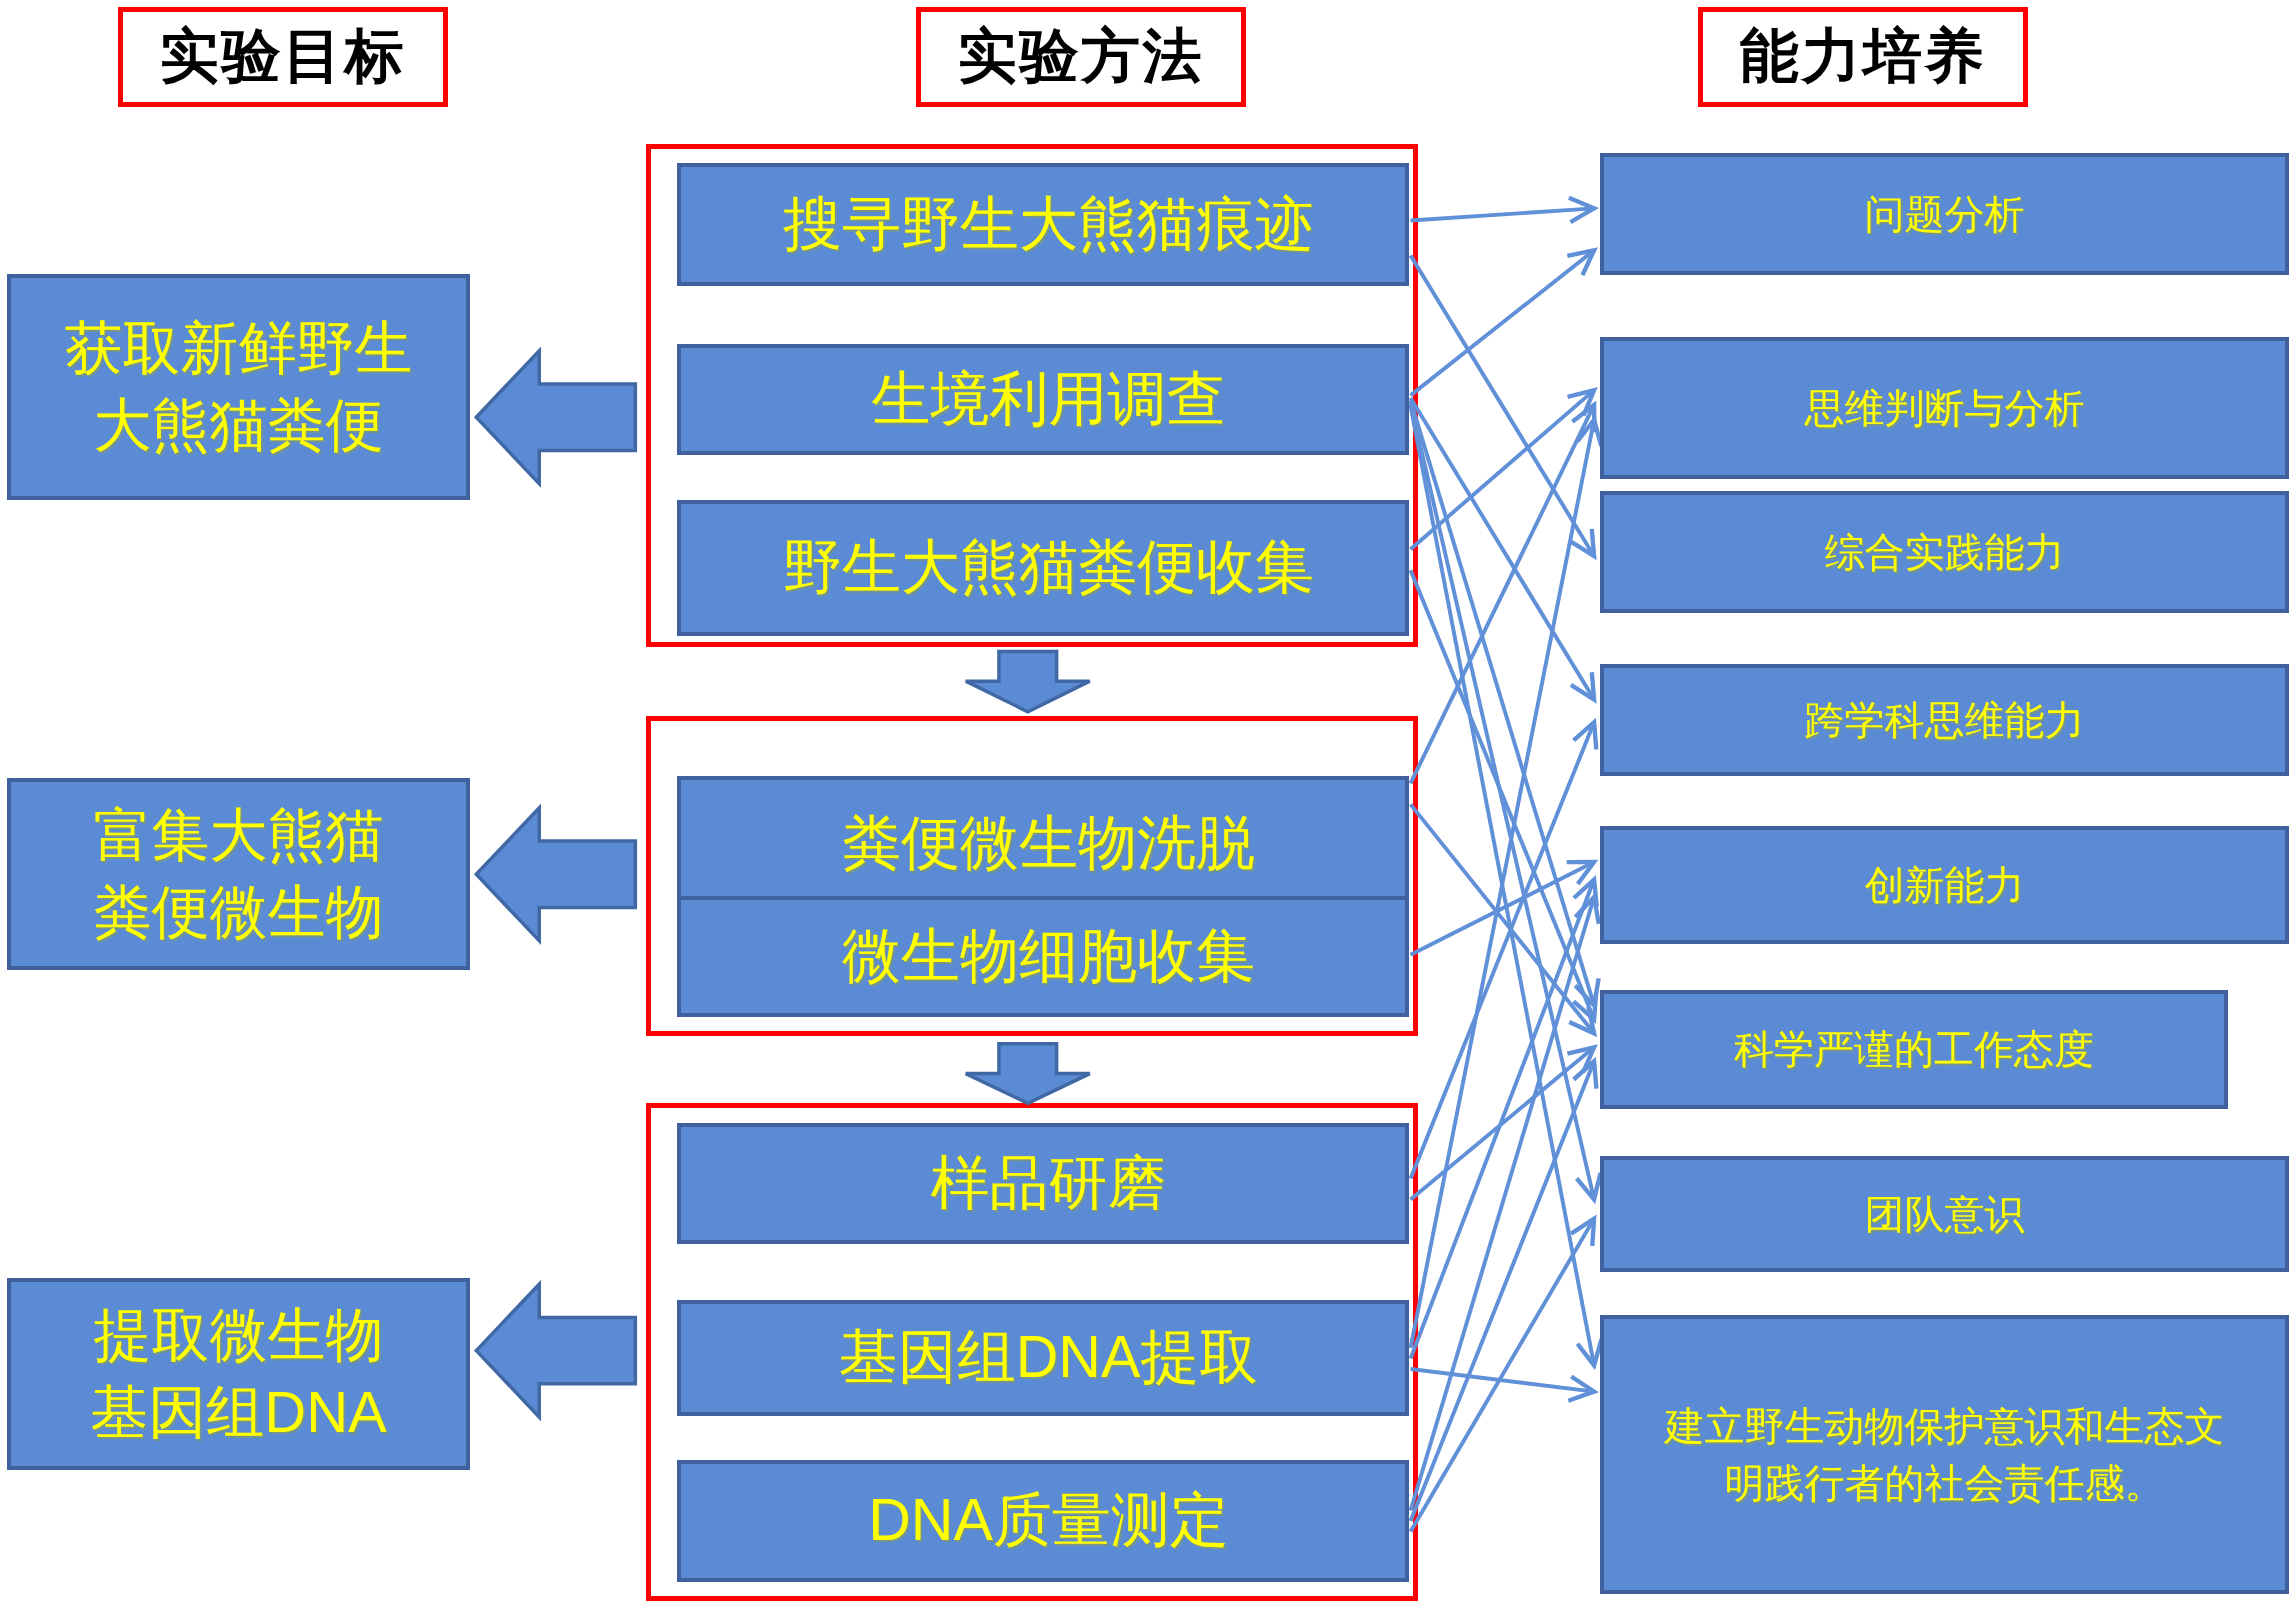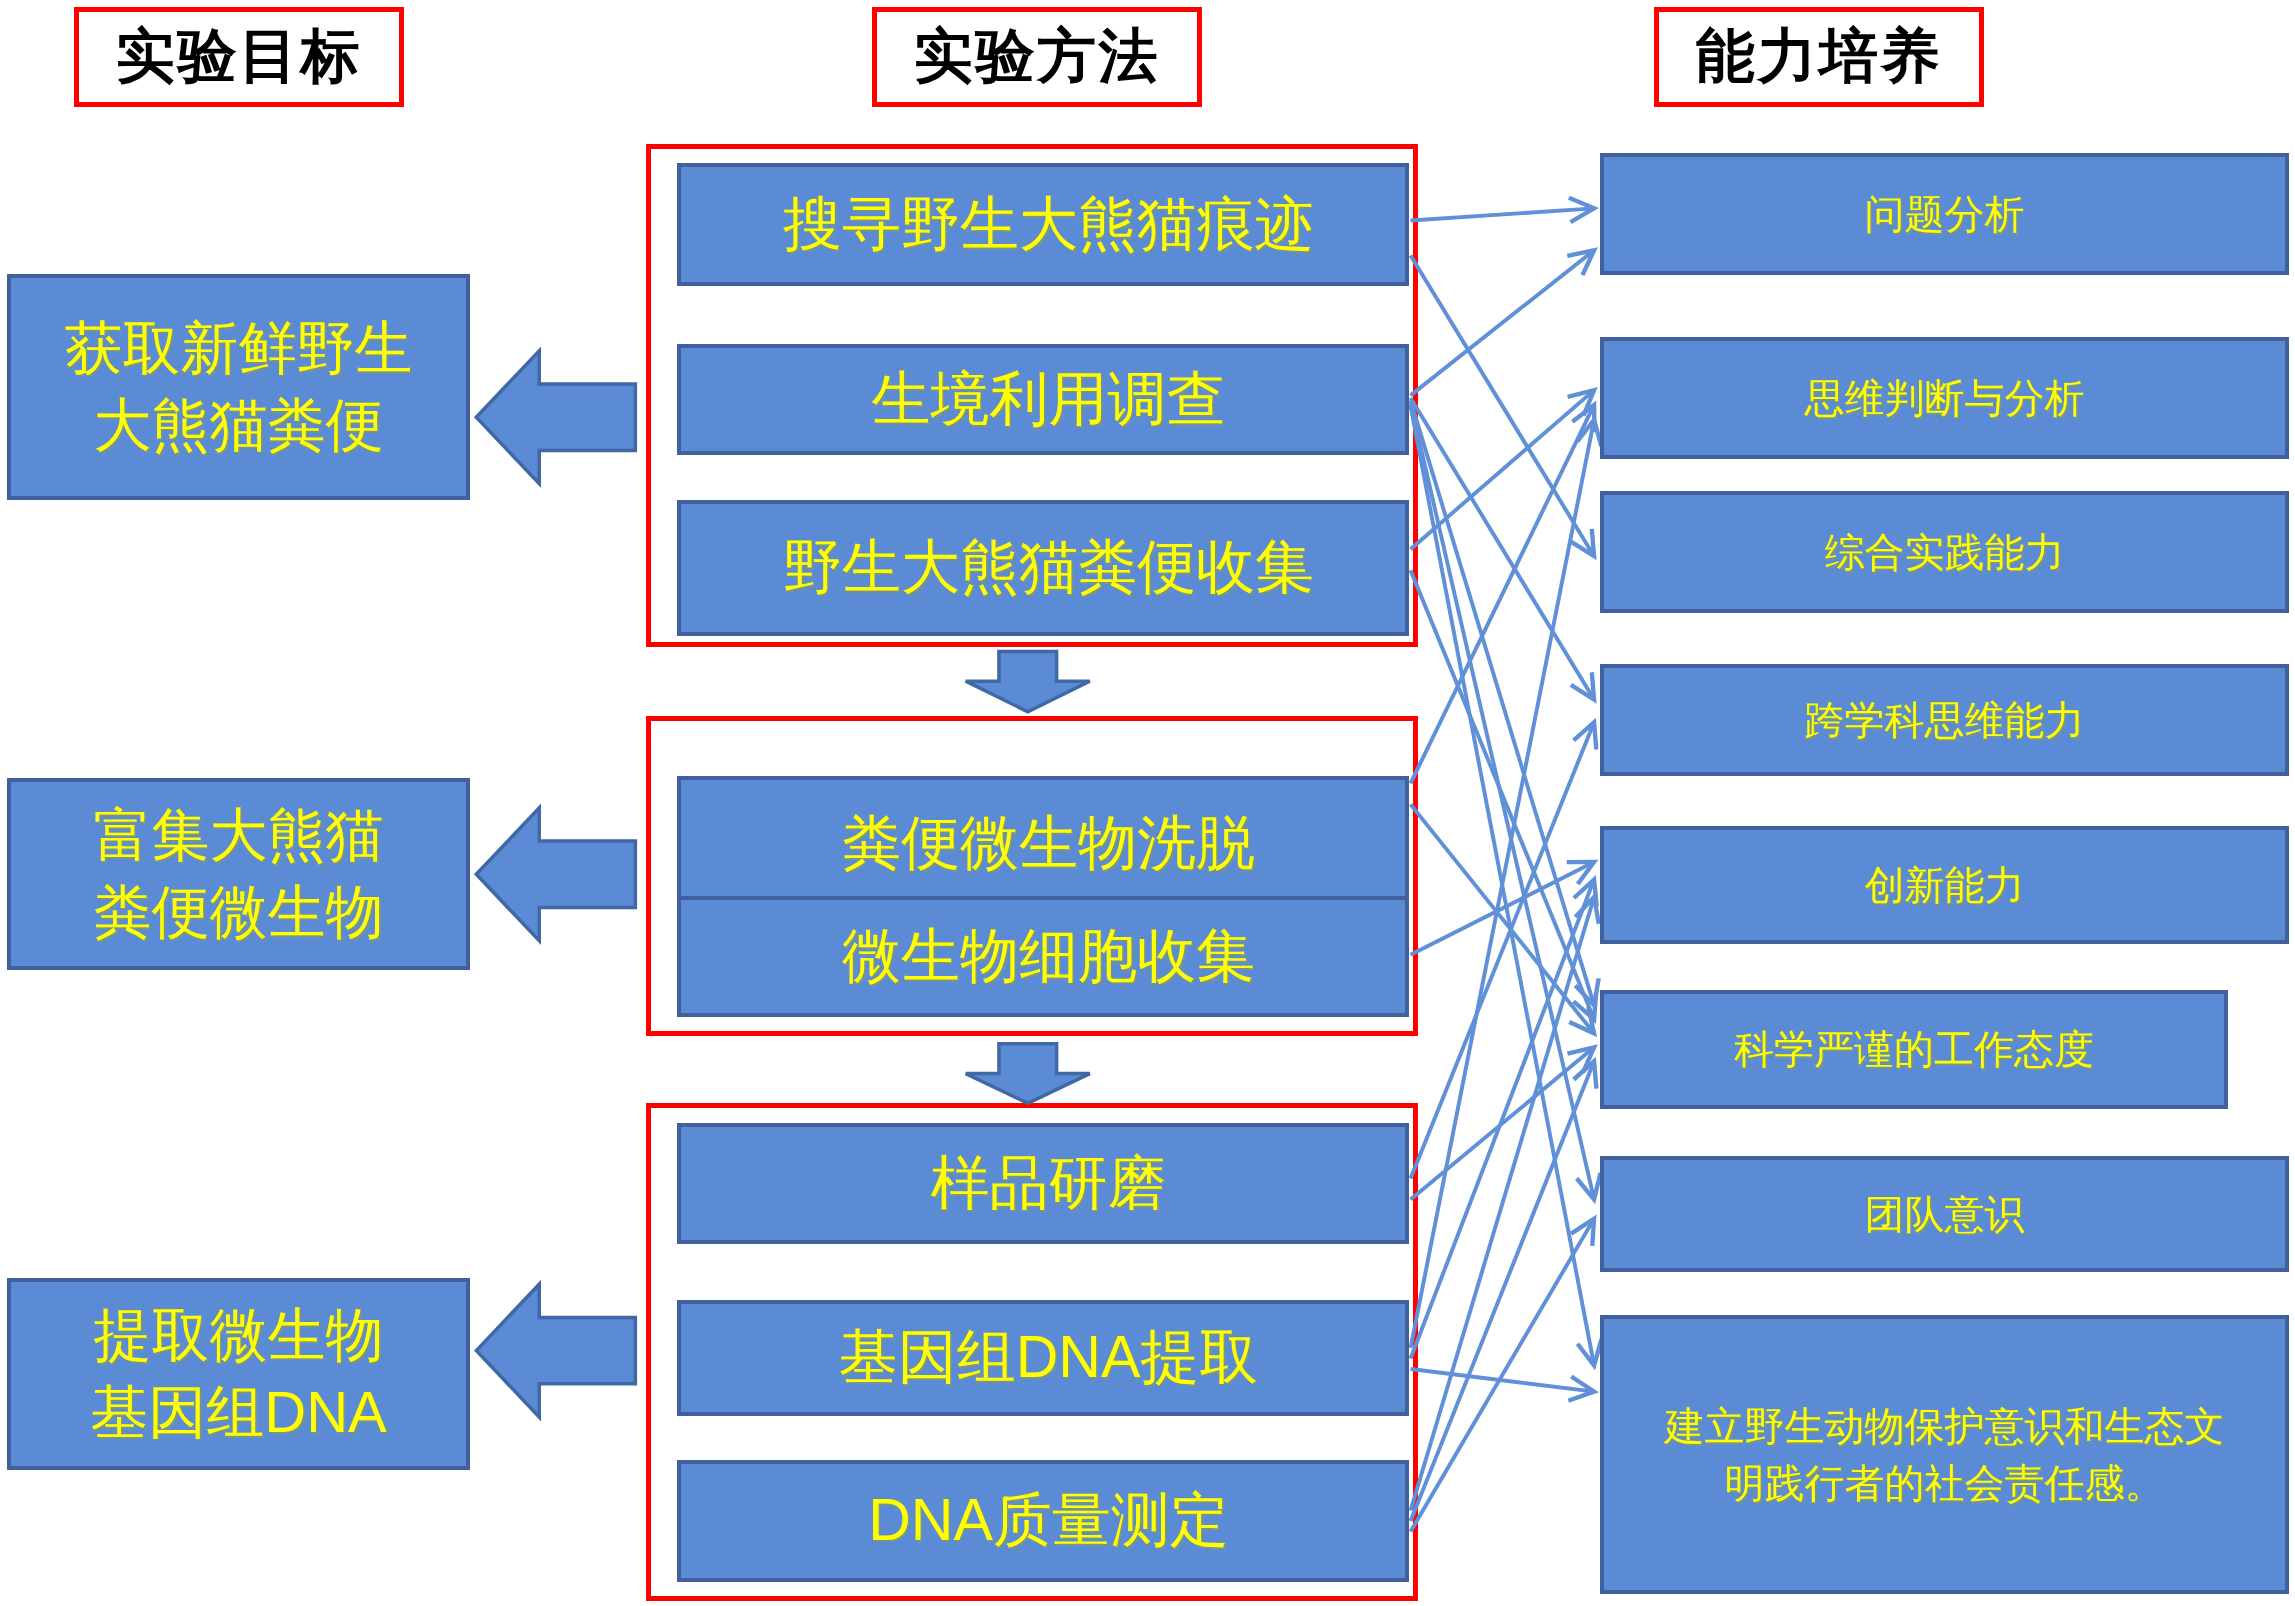--- a/index.html
+++ b/index.html
@@ -19,21 +19,21 @@
     background:transparent;
     box-sizing:border-box;
   }
   .header{
     position:absolute;
     border:5.2px solid #FF0000;
     background:#ffffff;
     box-sizing:border-box;
     display:flex;align-items:center;justify-content:center;
     color:#000000;
-    font-size:59px;font-weight:600;letter-spacing:2.6px;
+    font-size:59px;font-weight:600;letter-spacing:2.6px;margin-left:44px;
   }
   .bluebox{
     position:absolute;
     background:#5B8BD5;
     border:4.4px solid #40619E;
     box-sizing:border-box;
     display:flex;align-items:center;justify-content:center;
     color:#FFFF00;
     text-align:center;
     text-shadow:1.7px 1.7px 0 rgba(170,170,0,0.35);
@@ -146,21 +146,21 @@
     <div class="bluebox mid" style="left:677px;top:1123px;width:732px;height:121px">
       <span>样品研磨</span>
     </div>
     <div class="bluebox mid" style="left:677px;top:1460px;width:732px;height:122px">
       <span>DNA质量测定</span>
     </div>
 
     <div class="bluebox ability" style="left:1600px;top:153px;width:689px;height:122px">
       <span>问题分析</span>
     </div>
-    <div class="bluebox ability" style="left:1600px;top:337px;width:689px;height:122px">
+    <div class="bluebox ability" style="left:1600px;top:337px;width:689px;height:142px">
       <span>思维判断与分析</span>
     </div>
     <div class="bluebox ability" style="left:1600px;top:491px;width:689px;height:122px">
       <span>综合实践能力</span>
     </div>
     <div class="bluebox ability" style="left:1600px;top:664px;width:689px;height:112px">
       <span>跨学科思维能力</span>
     </div>
     <div class="bluebox ability" style="left:1600px;top:826px;width:689px;height:118px">
       <span>创新能力</span>

